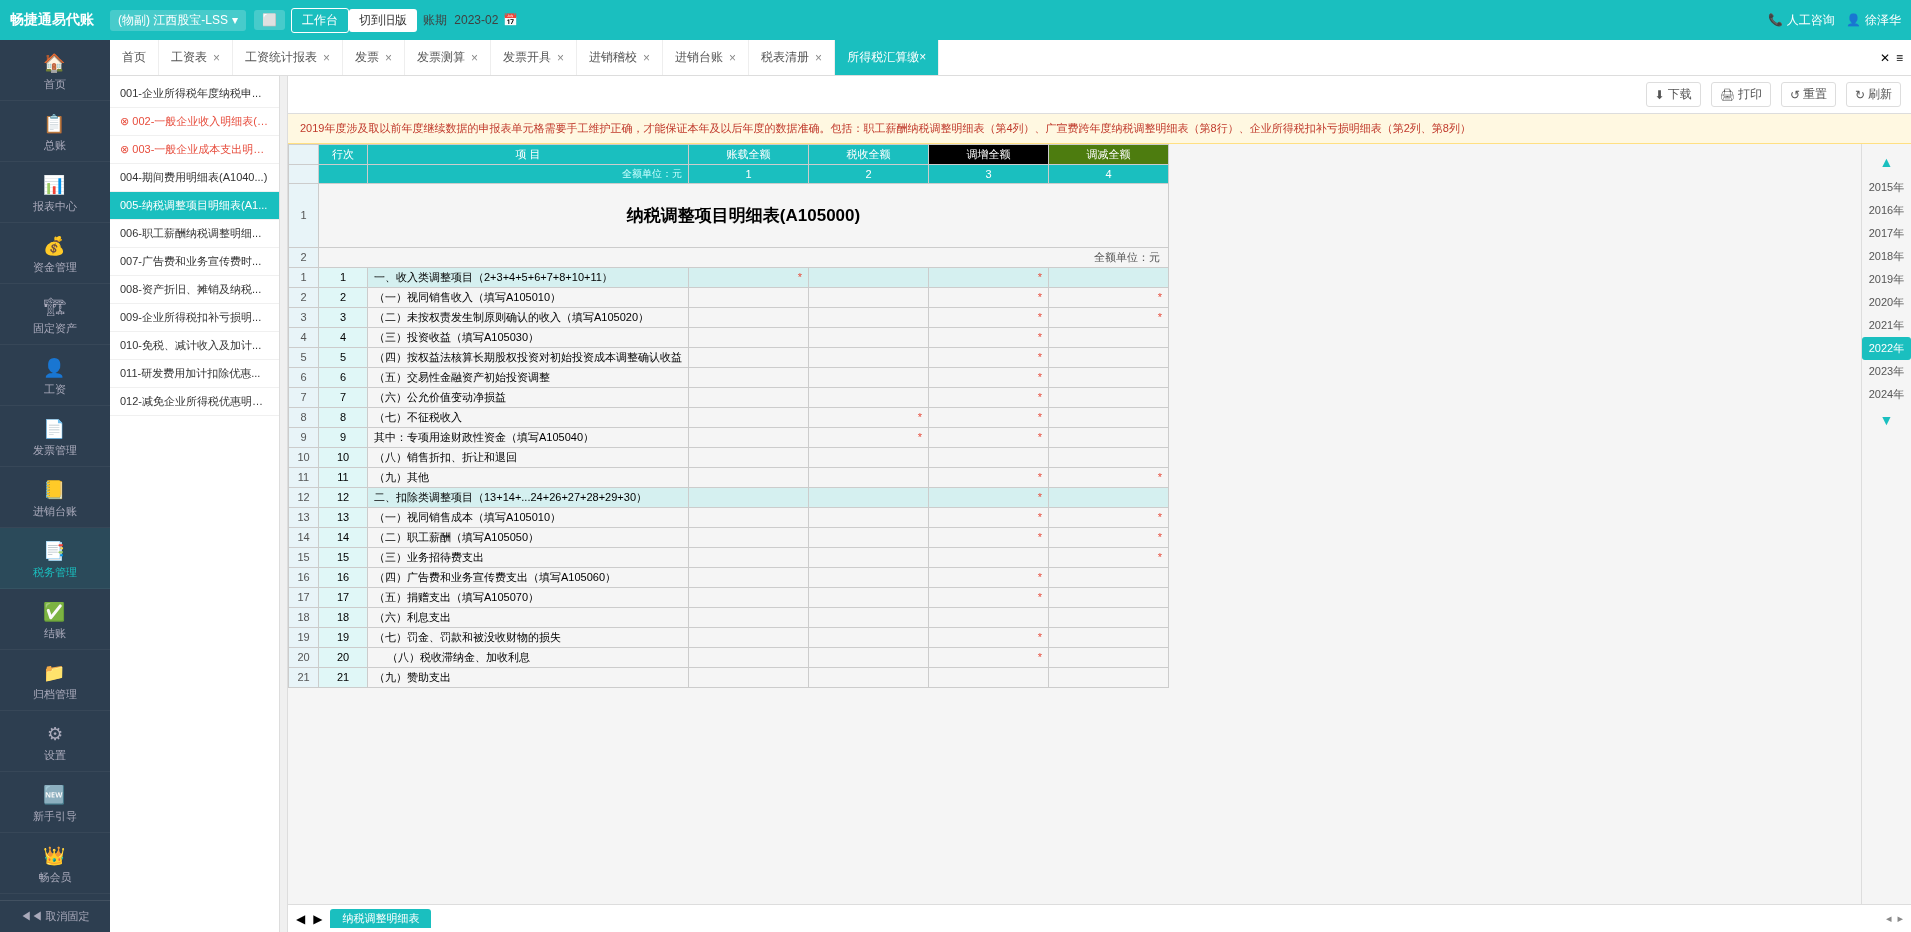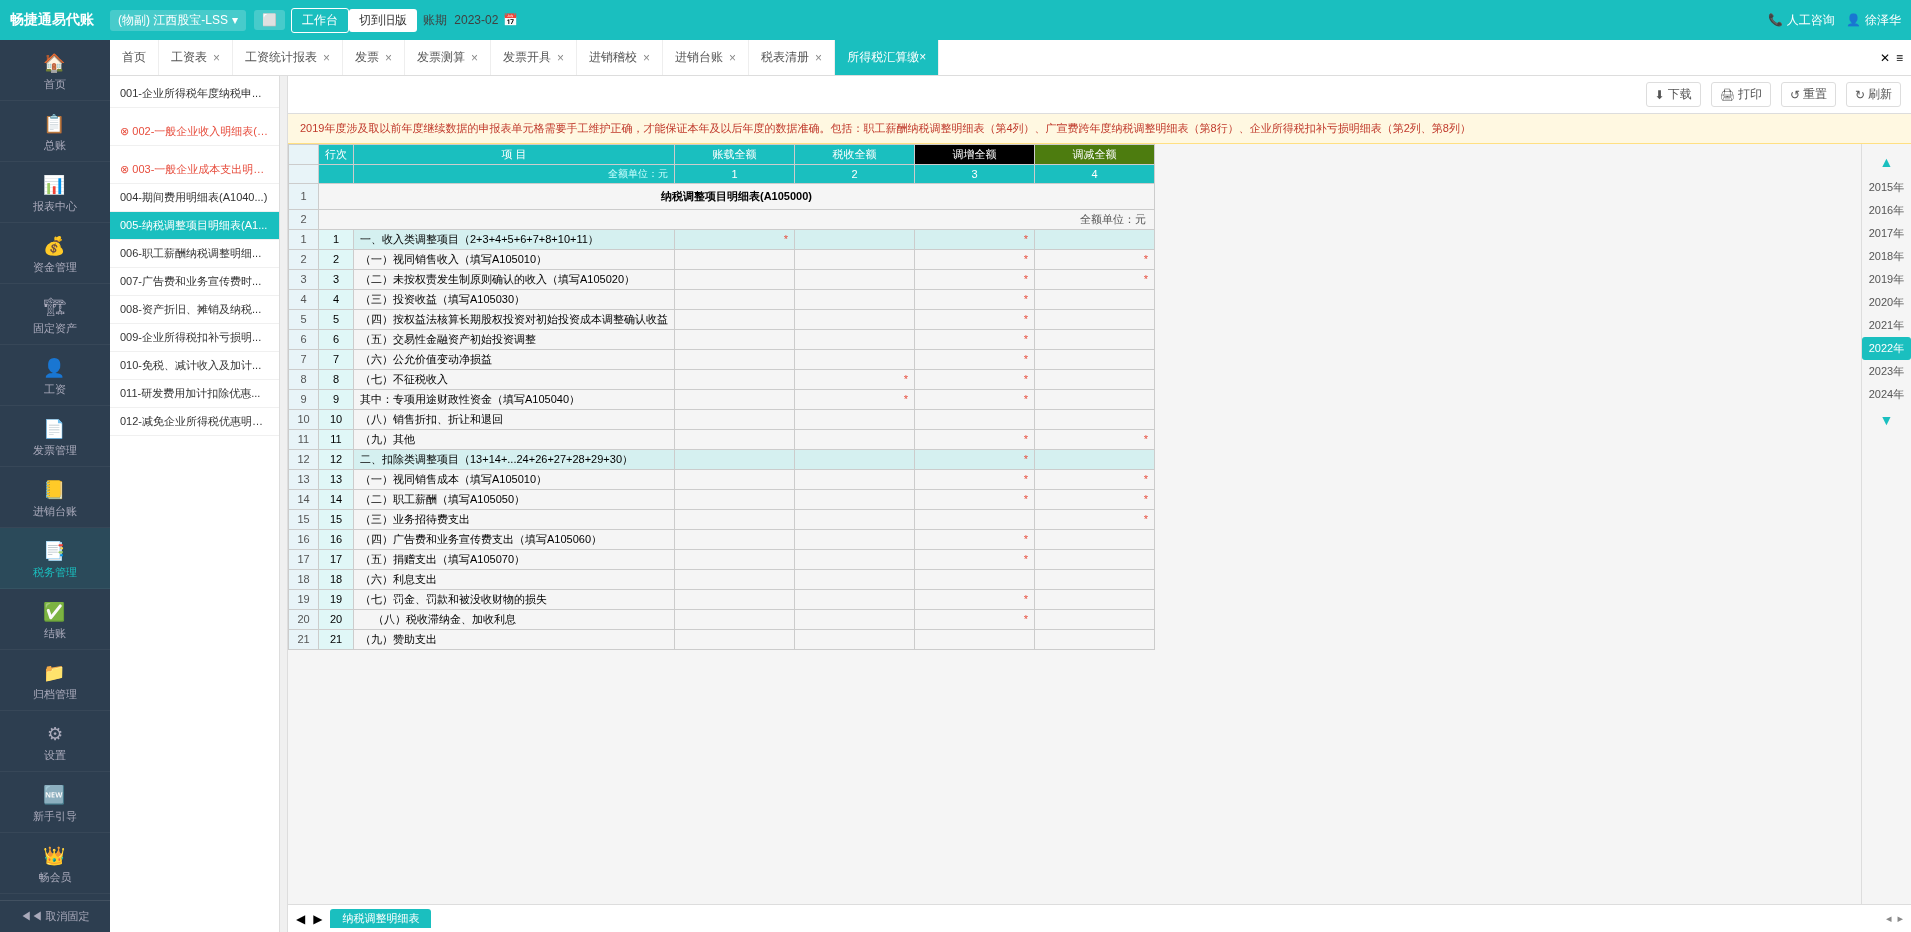--- a/index.html
+++ b/index.html
@@ -36,21 +36,21 @@
     .tab-item .tab-close { margin-left: 6px; cursor: pointer; color: inherit; opacity: 0.7; }
     .tab-bar-end { margin-left: auto; display: flex; align-items: center; padding: 0 8px; gap: 6px; }
 
     
     .page-content { flex: 1; display: flex; overflow: hidden; }
 
     
     .left-panel { width: 170px; background: white; border-right: 1px solid #ddd; overflow-y: auto; flex-shrink: 0; padding: 4px 0; }
     .left-panel-item { padding: 6px 10px; font-size: 11px; cursor: pointer; color: #333; border-bottom: 1px solid #f0f0f0; white-space: nowrap; overflow: hidden; text-overflow: ellipsis; }
     .left-panel-item.active { background: #1abfbf; color: white; }
-    .left-panel-item.error { color: #e74c3c; margin-top: 10px; }
+    .left-panel-item.error { color: #e74c3c; }
     .left-panel-resizer { width: 8px; background: #f0f0f0; cursor: col-resize; border-right: 1px solid #ddd; }
 
     
     .table-area { flex: 1; display: flex; flex-direction: column; overflow: hidden; }
 
     
     .table-toolbar { display: flex; align-items: center; justify-content: flex-end; padding: 6px 10px; background: white; border-bottom: 1px solid #ddd; gap: 10px; }
     .toolbar-btn { display: flex; align-items: center; gap: 3px; cursor: pointer; color: #555; font-size: 12px; padding: 3px 8px; border: 1px solid #ddd; border-radius: 3px; background: white; }
 
     
@@ -289,41 +289,41 @@
         <div class="warning-bar">
           <span>2019年度涉及取以前年度继续数据的申报表单元格需要手工维护正确，才能保证本年及以后年度的数据准确。包括：职工薪酬纳税调整明细表（第4列）、广宣费跨年度纳税调整明细表（第8行）、企业所得税扣补亏损明细表（第2列、第8列）</span>
         </div>
 
         <div style="display:flex;flex:1;overflow:hidden;">
           <div class="spreadsheet-wrapper">
             <table class="spreadsheet">
               <thead>
                 <tr>
                   <th class="row-num"></th>
-                  <th style="background:#1abfbf;color:white;width:35px;text-align:center;">行次</th>
+                  <th style="background:#1abfbf;color:white;width:49px;text-align:center;">行次</th>
                   <th style="background:#1abfbf;color:white;width:280px;" colspan="1">项  目</th>
                   <th style="background:#1abfbf;color:white;width:120px;text-align:center;">账载全额</th>
                   <th style="background:#1abfbf;color:white;width:120px;text-align:center;">税收全额</th>
                   <th style="background:#000000;color:white;width:120px;text-align:center;">调增全额</th>
                   <th style="background:#4d7c0f;color:white;width:120px;text-align:center;">调减全额</th>
                 </tr>
                 <tr>
                   <th class="row-num"></th>
                   <th style="background:#1abfbf;color:white;"></th>
                   <th style="background:#1abfbf;color:white;text-align:right;font-size:10px;color:#cff;">全额单位：元</th>
                   <th style="background:#1abfbf;color:white;text-align:center;">1</th>
                   <th style="background:#1abfbf;color:white;text-align:center;">2</th>
                   <th style="background:#1abfbf;color:white;text-align:center;">3</th>
                   <th style="background:#1abfbf;color:white;text-align:center;">4</th>
                 </tr>
               </thead>
               <tbody id="table-body">
                   <tr>
                     <td class="row-num">1</td>
-                    <td colspan="6" style="text-align:center;font-size:11px;font-weight:bold;padding:5px;">纳税调整项目明细表(A105000)</td>
+                    <td colspan="6" style="text-align:center;font-size:17px;font-weight:bold;padding:20px;">纳税调整项目明细表(A105000)</td>
                   </tr>
               <tr>
                     <td class="row-num">2</td>
                     <td colspan="6" style="text-align:right;padding:2px 8px;font-size:11px;color:#555;">全额单位：元</td>
                   </tr>
                   <tr style="background: rgb(213, 240, 240);">
     <td class="row-num">1</td>
     <td class="col-hang">1</td>
     <td class="col-item" style="width:280px;">一、收入类调整项目（2+3+4+5+6+7+8+10+11）</td>
     <td class="col-data" style="color:#e74c3c;">*</td>

